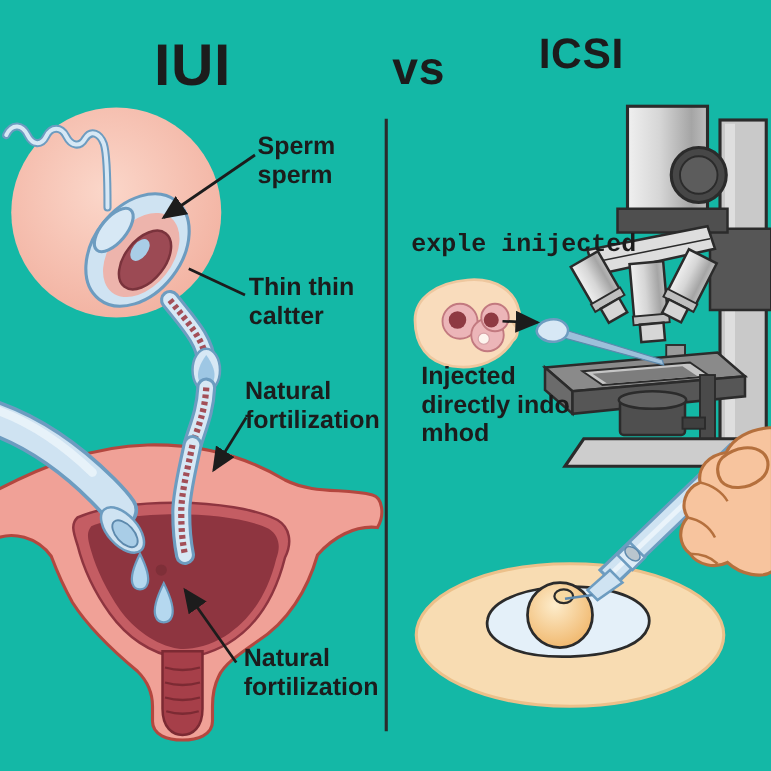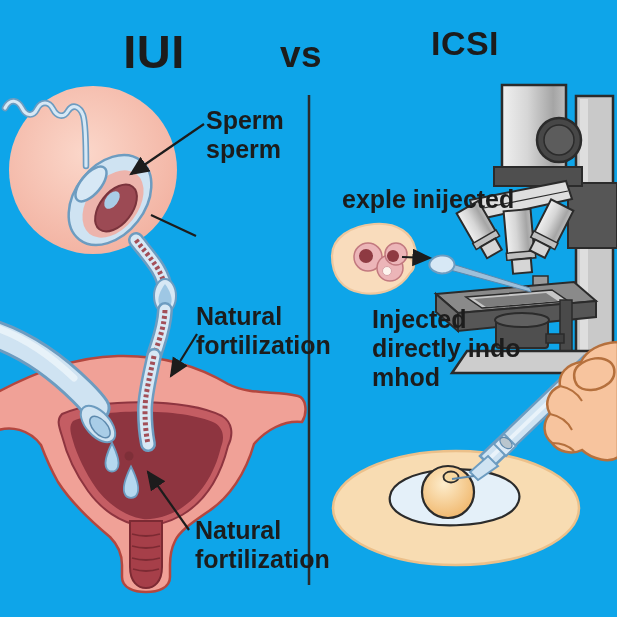--- a/index.html
+++ b/index.html
@@ -1,30 +1,30 @@
 <!DOCTYPE html>
 <html><head>
 <meta charset="utf-8">
 <style>
   html,body{margin:0;padding:0;background:#fff;}
-  .canvas{position:relative;width:617px;height:617px;background:#0ea5e9;overflow:hidden;
+  .canvas{position:relative;width:617px;height:617px;background:#14b8a6;overflow:hidden;
           font-family:"Liberation Sans",sans-serif;}
   .art{position:absolute;left:0;top:0;}
   .ttl{position:absolute;font-weight:bold;color:#1c1c1c;text-align:center;letter-spacing:.5px;}
   .ttl-iui{left:92px;top:24px;width:124px;font-size:47px;}
-  .ttl-vs{left:263px;top:34px;width:76px;font-size:37px;}
+  .ttl-vs{left:280px;top:34px;width:76px;font-size:37px;text-align:right;}
   .ttl-icsi{left:398px;top:24px;width:134px;font-size:34px;}
-  .lbl{position:absolute;font-weight:bold;font-size:25px;line-height:1.16;color:#1c1c1c;white-space:pre-line;}
+  .lbl{position:absolute;font-weight:bold;font-size:20px;line-height:1.16;color:#1c1c1c;white-space:pre-line;}
   .lbl-sperm{left:206px;top:106px;}
   .lbl-catheter{left:199px;top:219px;}
   .lbl-nat1{left:196px;top:302px;}
   .lbl-nat2{left:195px;top:516px;}
   .lbl-single{left:343px;top:133px;}
-  .lbl-injected{left:342px;top:185px;}
-  .lbl-directly{left:337px;top:305px;margin-left:35px;}
+  .lbl-injected{left:329px;top:185px;font-family:Liberation Mono, monospace;}
+  .lbl-directly{left:337px;top:290px;}
 </style>
 </head>
 <body>
 
 <div class="canvas">
 
 <svg class="art" width="617" height="617" viewBox="0 0 617 617">
   <defs>
     <radialGradient id="pinkG" cx="45%" cy="40%" r="65%">
       <stop offset="0%" stop-color="#fbd7ca"></stop>
@@ -209,20 +209,22 @@
     </g>
   </g>
 </svg>
 
 <div class="ttl ttl-iui">IUI</div>
 <div class="ttl ttl-vs">vs</div>
 <div class="ttl ttl-icsi">ICSI</div>
 
 <div class="lbl lbl-sperm">Sperm
 sperm</div>
+<div class="lbl lbl-catheter">Thin thin
+caltter</div>
 <div class="lbl lbl-nat1">Natural
 fortilization</div>
 <div class="lbl lbl-nat2">Natural
 fortilization</div>
 
 <div class="lbl lbl-injected">exple inijected</div>
 <div class="lbl lbl-directly">Injected
 directly indo
 mhod</div>
 

